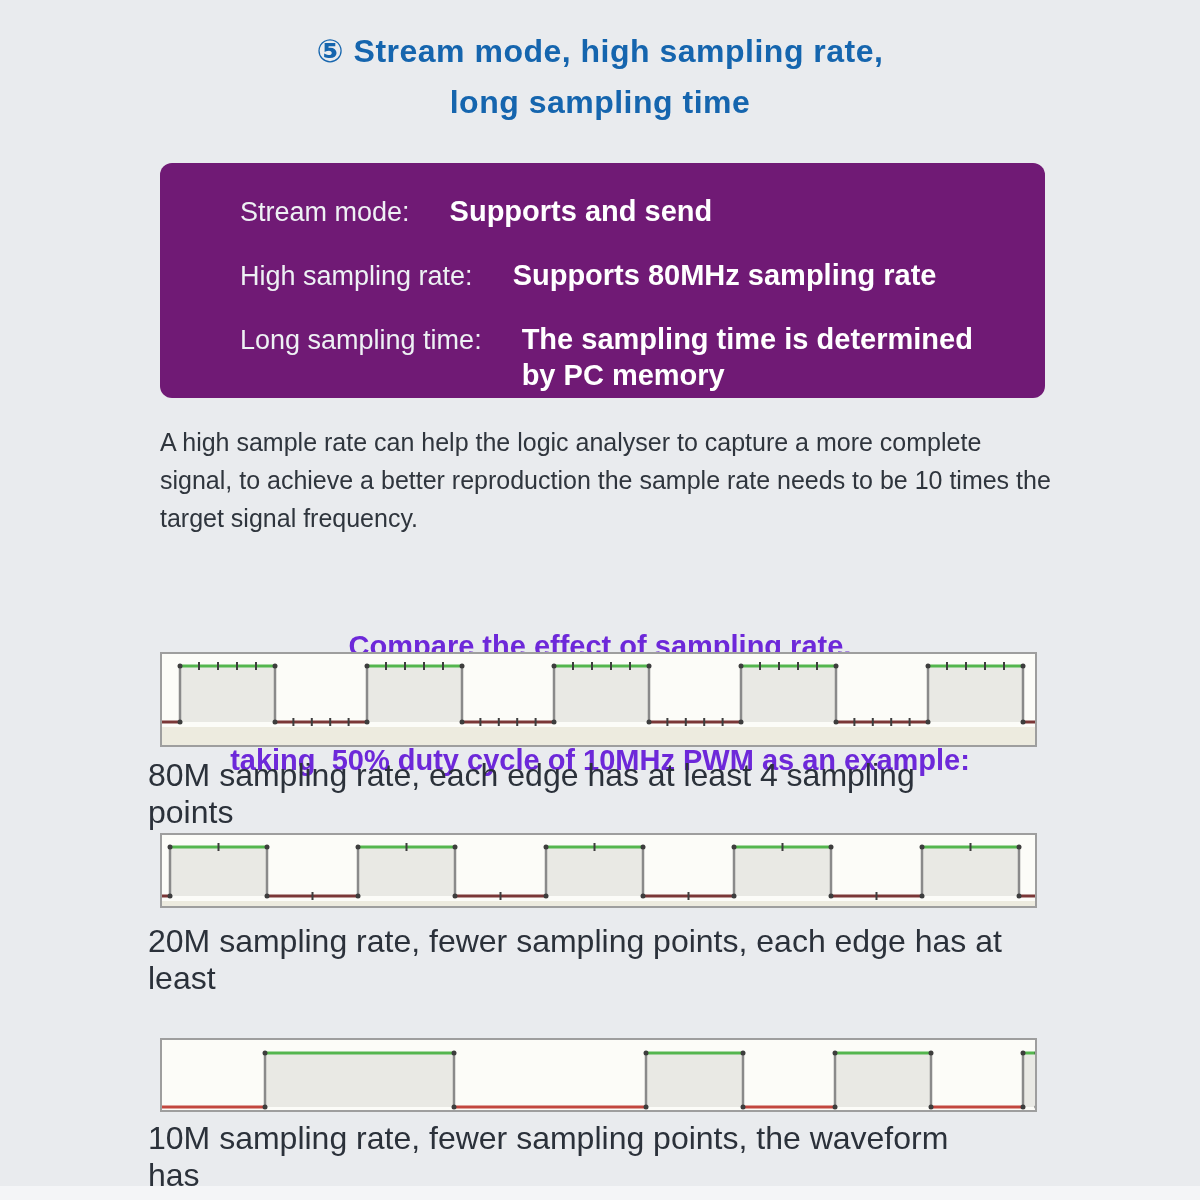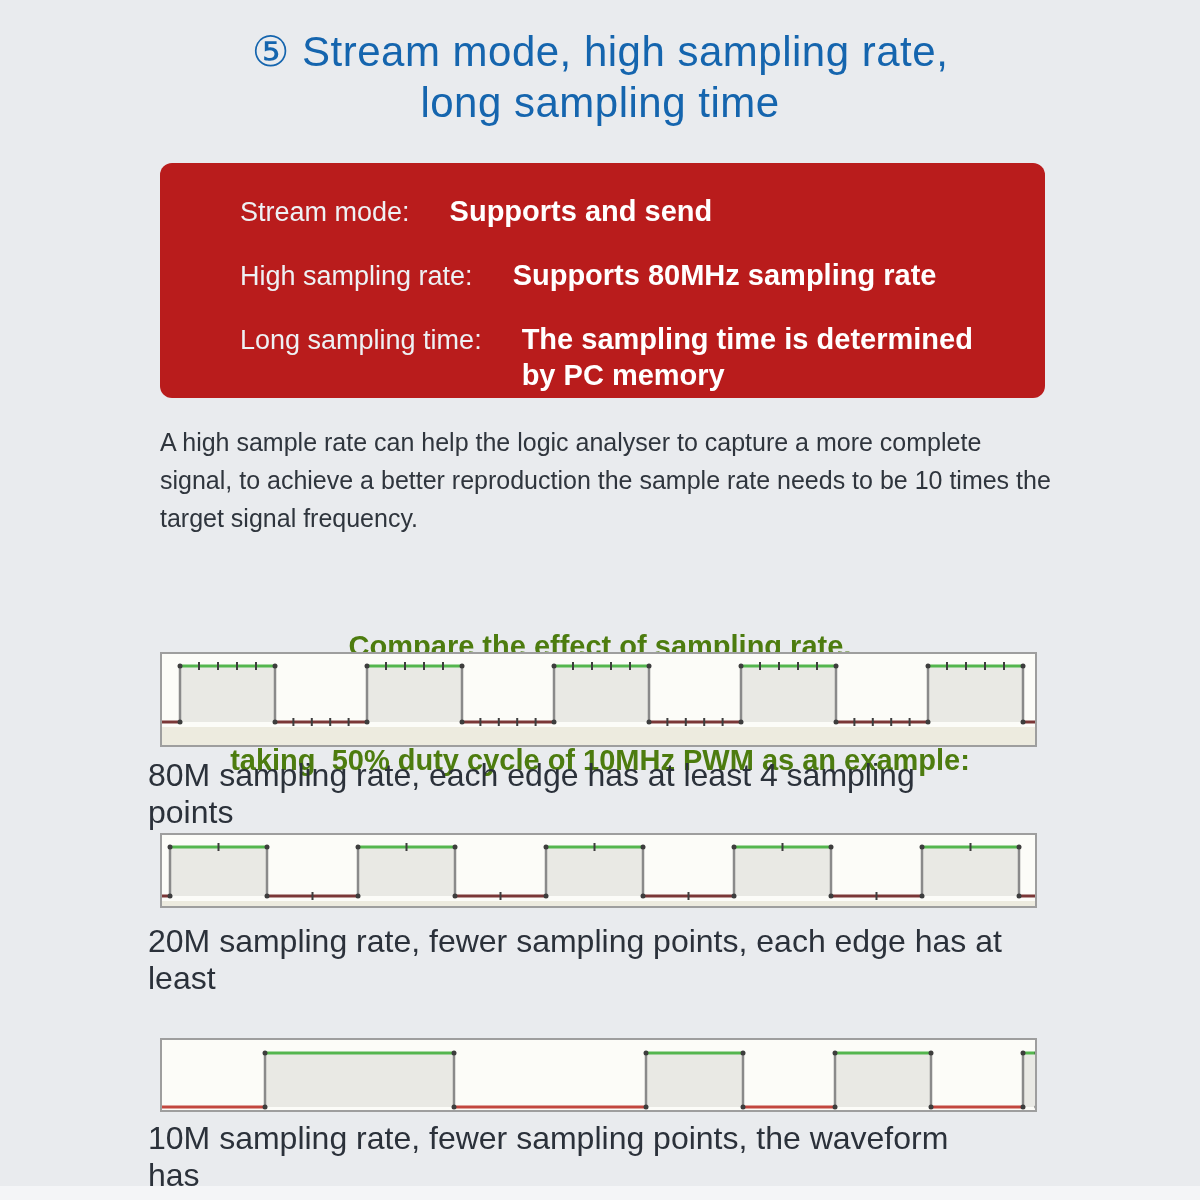--- a/index.html
+++ b/index.html
@@ -5,42 +5,42 @@
   html,body{margin:0;padding:0;}
   .page{
     position:relative;
     width:1200px;height:1200px;
     background:#e9ebee;
     font-family:"Liberation Sans","DejaVu Sans",sans-serif;
     overflow:hidden;
   }
   .main-title{
     position:absolute;top:26px;left:0;width:1200px;
-    text-align:center;font-weight:normal;font-size:42px;line-height:51px;
+    text-align:center;font-weight:bold;font-size:32px;line-height:51px;
     color:#1565ae;letter-spacing:0.5px;
   }
   .spec-card{
     position:absolute;left:160px;top:163px;width:885px;height:235px;
-    background:#b91c1c;border-radius:12px;box-sizing:border-box;
+    background:#701a75;border-radius:12px;box-sizing:border-box;
     padding:30px 30px 0 80px;
   }
   .spec-row{display:flex;gap:40px;margin-bottom:27px;align-items:flex-start;}
   .spec-label{
     font-size:27px;color:#eef1f4;font-weight:400;
     white-space:nowrap;line-height:35px;padding-top:2px;
   }
   .spec-value{font-size:29px;font-weight:bold;color:#ffffff;line-height:36px;}
   .spec-value.wrap-narrow{max-width:470px;}
   .intro-paragraph{
     position:absolute;left:160px;top:423px;width:895px;
     font-size:25px;line-height:38px;color:#2f353d;
   }
   .compare-heading{
     position:absolute;left:0;top:551px;width:1200px;text-align:center;
-    font-size:29px;font-weight:bold;line-height:38px;color:#4d7c0f;
+    font-size:29px;font-weight:bold;line-height:38px;color:#6d28d9;
     white-space:pre-wrap;
   }
   .wave-panel{position:absolute;left:160px;}
   .wave-panel svg{display:block;}
   .wf1-panel{top:652px;width:877px;height:95px;}
   .wf2-panel{top:833px;width:877px;height:75px;}
   .wf3-panel{top:1038px;width:877px;height:74px;}
   .wave-caption{
     position:absolute;left:148px;width:860px;
     font-size:32px;line-height:37px;color:#2b313a;

